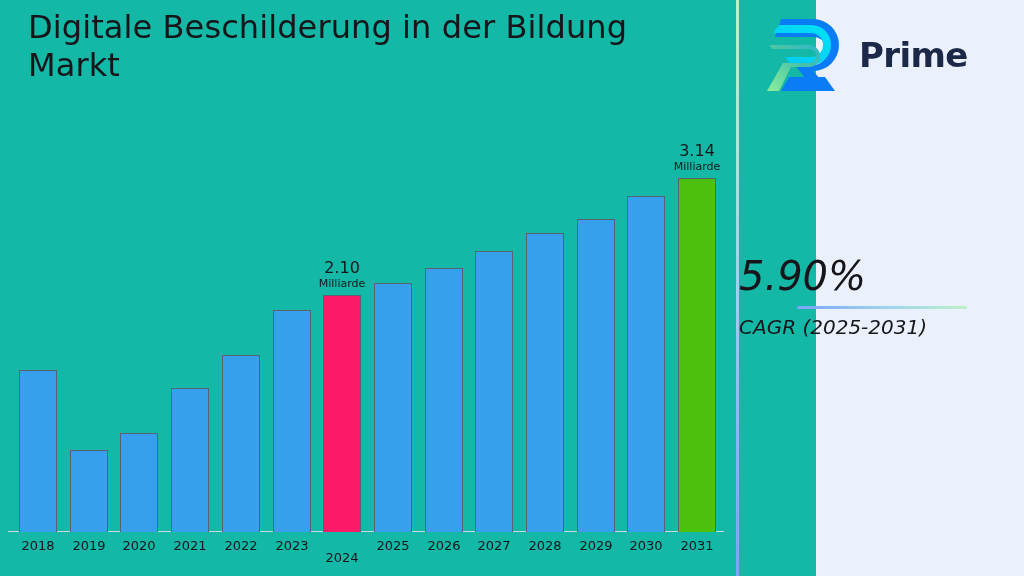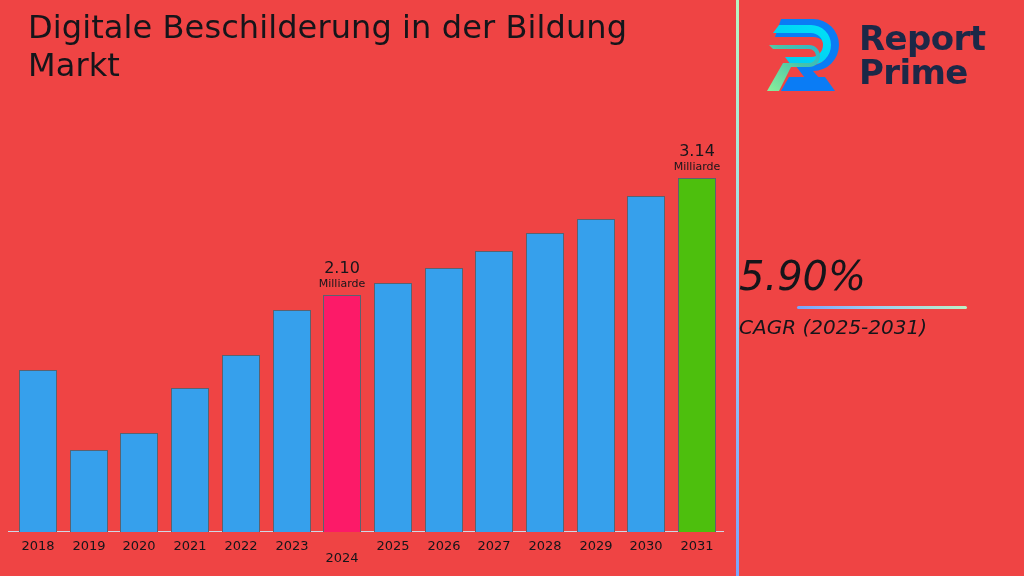--- a/index.html
+++ b/index.html
@@ -8,23 +8,23 @@
   }
   body {
     width: 1024px;
     height: 576px;
     background: #eaf1fc;
     font-family: "DejaVu Sans", "Liberation Sans", sans-serif;
     overflow: hidden;
   }
   #root {
     position: relative;
-    width: 1024px;
-    height: 576px;
-    background: #ef4444;
+    width: 816px;
+    height: 576px;
+    background: #14b8a6;
   }
 
   
   #left-panel {
     position: absolute;
     left: 0;
     top: 0;
     width: 737px;
     height: 576px;
   }
@@ -282,21 +282,20 @@
 
         <path d="M16 4 H48 A26 26 0 0 1 48 56 L66 76 H50 L30 50 H48 A14 14 0 0 0 48 22 H10 Z" fill="url(#gOuter)"></path>
 
         <path d="M14 10 H46 A20 20 0 0 1 46 50 H26 L20 42 H46 A12 12 0 0 0 46 18 H8 Z" fill="url(#gMid)"></path>
 
         <path d="M8 34 H44 A7 7 0 0 1 44 48 H18 L2 76 H14 L26 52 H44 A11 11 0 0 0 44 30 H4 Z" fill="url(#gInner)"></path>
 
         <path d="M24 62 H60 L70 76 H16 Z" fill="#0a7cf5"></path>
       </svg>
       <div id="logo-text">
-        <span class="ln">Report</span>
         <span class="ln">Prime</span>
       </div>
     </div>
 
     <div id="cagr-block">
       <div id="cagr-value">5.90%</div>
       <div id="cagr-rule"></div>
       <div id="cagr-caption">CAGR (2025-2031)</div>
     </div>
 

